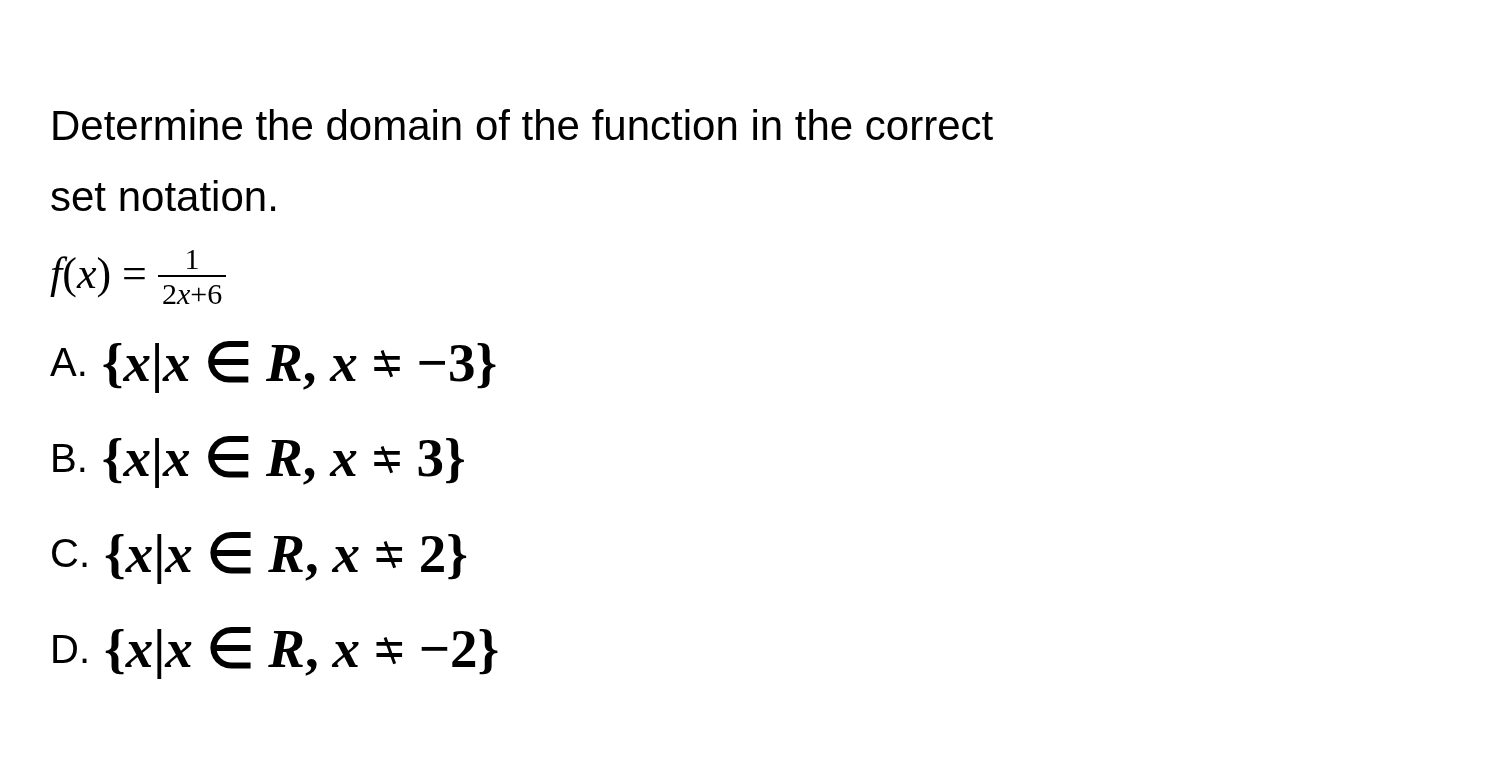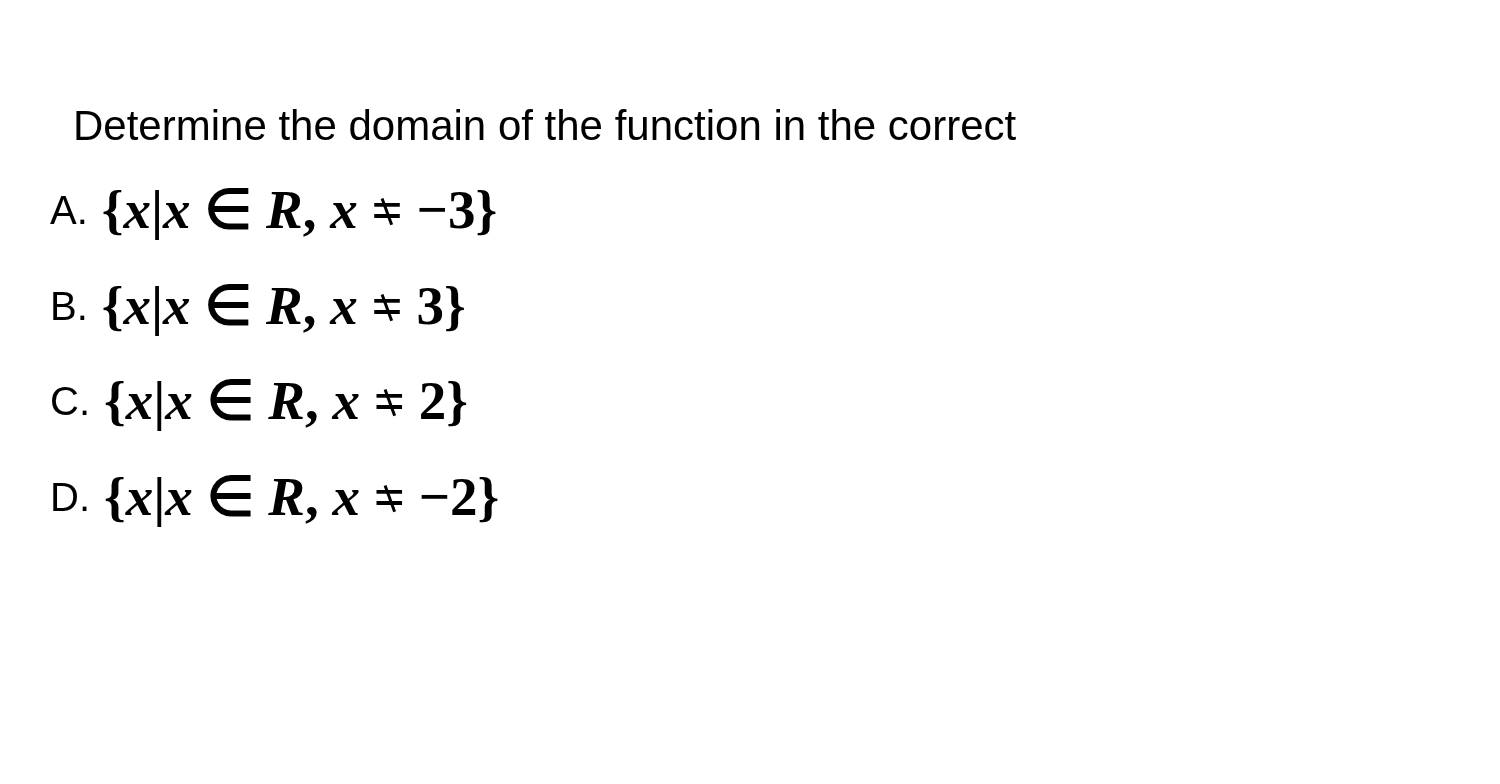--- a/index.html
+++ b/index.html
@@ -12,21 +12,20 @@
     color: #000000;
   }
   .container {
     padding: 90px 50px 0 50px;
     font-size: 42px;
     line-height: 1.7;
   }
   .question-text {
     font-weight: 400;
     margin-bottom: 0px;
-    margin-left: 23px;
   }
   .mathline {
     font-family: 'Times New Roman', Times, serif;
     font-style: italic;
     font-size: 44px;
     margin: 4px 0;
   }
   .mathline .paren {
     font-style: normal;
   }
@@ -88,21 +87,25 @@
     font-style: normal;
     font-family: 'Times New Roman', serif;
   }
 </style>
 </head>
 <body>
 
 <div class="container">
 
   <div class="question-text">Determine the domain of the function in the correct</div>
+  <div class="question-text">set notation.</div>
 
+  <div class="mathline">
+    <span>f</span><span class="paren">(</span><span>x</span><span class="paren">)</span><span class="eqsym"> = </span><span class="fraction"><span class="num">1</span><span class="den"><span>2</span><span class="xi">x</span><span>+6</span></span></span>
+  </div>
 
   <div class="option">
     <span class="label">A.</span>
     <span class="setexpr">
       <span class="up">{</span><span class="it">x</span><span class="up">|</span><span class="it">x</span><span class="elem"> ∈ </span><span class="it">R</span><span class="up">, </span><span class="it">x</span>&nbsp;<span class="up neq">=</span><span class="up"> −3</span><span class="up">}</span>
     </span>
   </div>
 
   <div class="option">
     <span class="label">B.</span>

